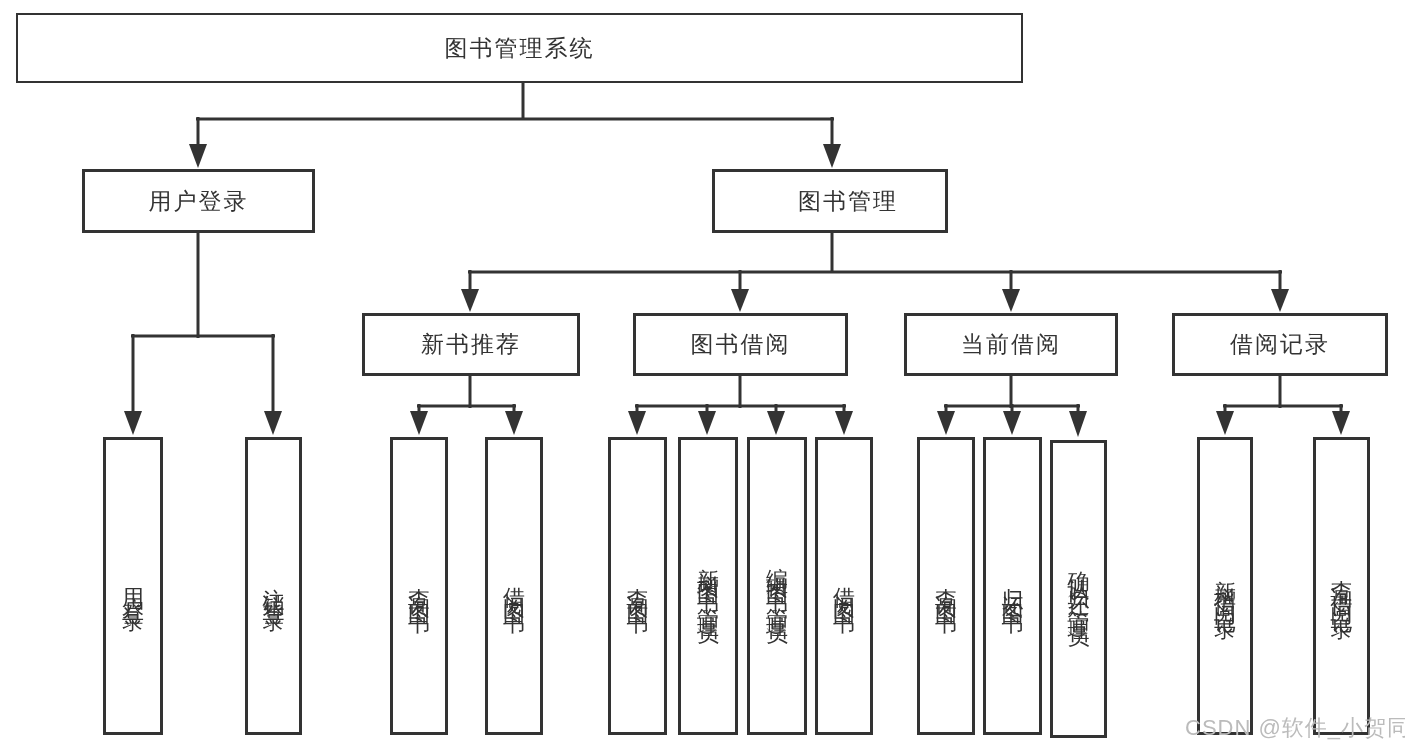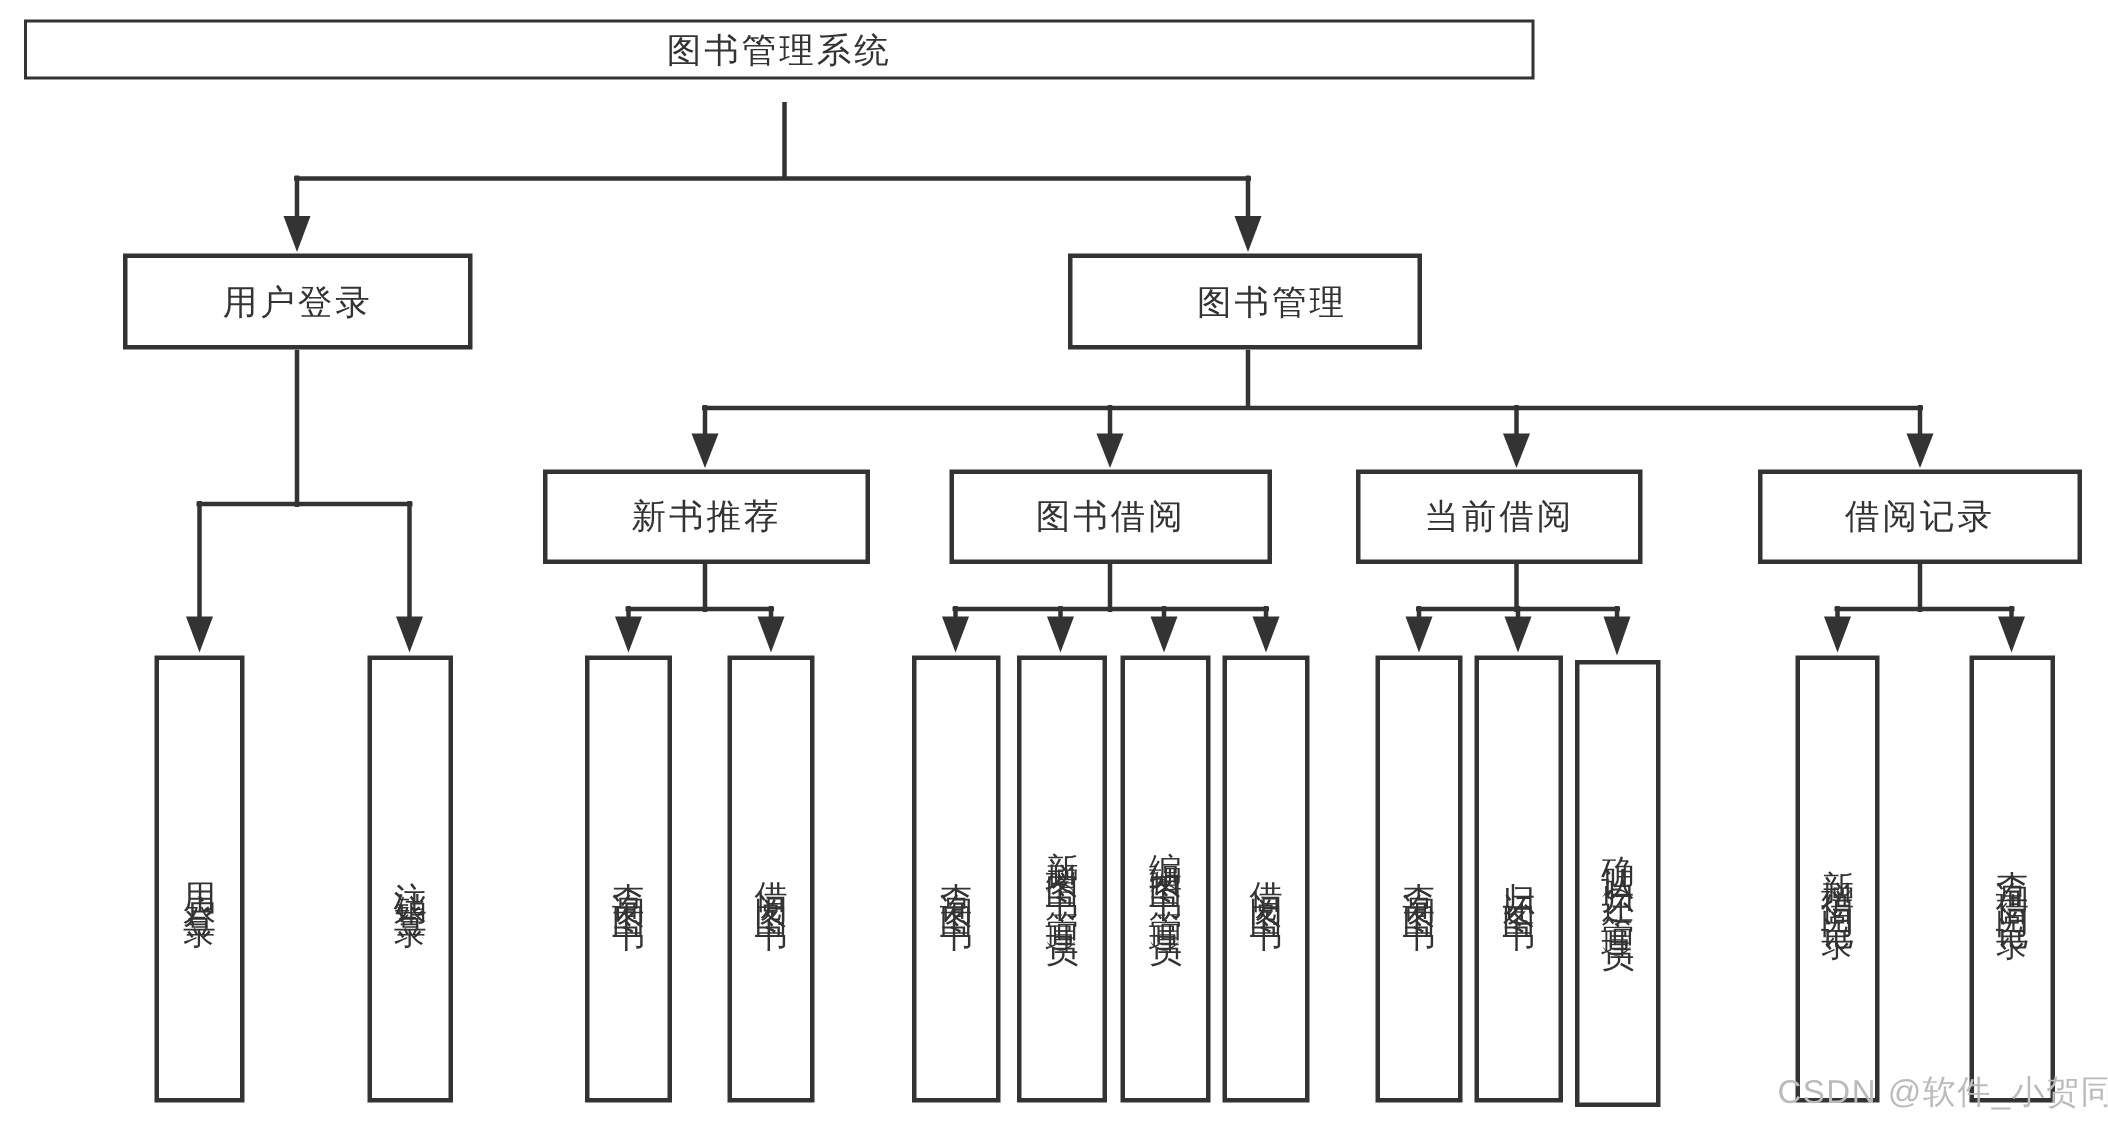--- a/index.html
+++ b/index.html
@@ -134,38 +134,38 @@
     <g>
       <line x1="1280" y1="376" x2="1280" y2="408"></line>
       <line x1="1223" y1="406" x2="1343" y2="406"></line>
       <line x1="1225" y1="404" x2="1225" y2="414"></line>
       <polygon points="1216,411 1234,411 1225,435"></polygon>
       <line x1="1341" y1="404" x2="1341" y2="414"></line>
       <polygon points="1332,411 1350,411 1341,435"></polygon>
     </g>
   </svg>
 
-  <div class="hnode root" style="left:16px;top:13px;width:1007px;height:40px;">
+  <div class="hnode root" style="left:16px;top:13px;width:1007px;height:70px;">
     <span class="hlabel">图书管理系统</span>
   </div>
 
   <div class="hnode" style="left:82px;top:169px;width:233px;height:64px;">
     <span class="hlabel">用户登录</span>
   </div>
   <div class="hnode" style="left:712px;top:169px;width:236px;height:64px;padding-left:36px;">
     <span class="hlabel">图书管理</span>
   </div>
 
   <div class="hnode" style="left:633px;top:313px;width:215px;height:63px;">
     <span class="hlabel">图书借阅</span>
   </div>
   <div class="hnode" style="left:362px;top:313px;width:218px;height:63px;">
     <span class="hlabel">新书推荐</span>
   </div>
-  <div class="hnode" style="left:904px;top:313px;width:191px;height:63px;">
+  <div class="hnode" style="left:904px;top:313px;width:214px;height:63px;">
     <span class="hlabel">当前借阅</span>
   </div>
   <div class="hnode" style="left:1172px;top:313px;width:216px;height:63px;">
     <span class="hlabel">借阅记录</span>
   </div>
 
   <div class="vnode" style="left:103px;top:437px;width:60px;height:298px;">
     <span class="vlabel">用户登录</span>
   </div>
   <div class="vnode" style="left:245px;top:437px;width:57px;height:298px;">

